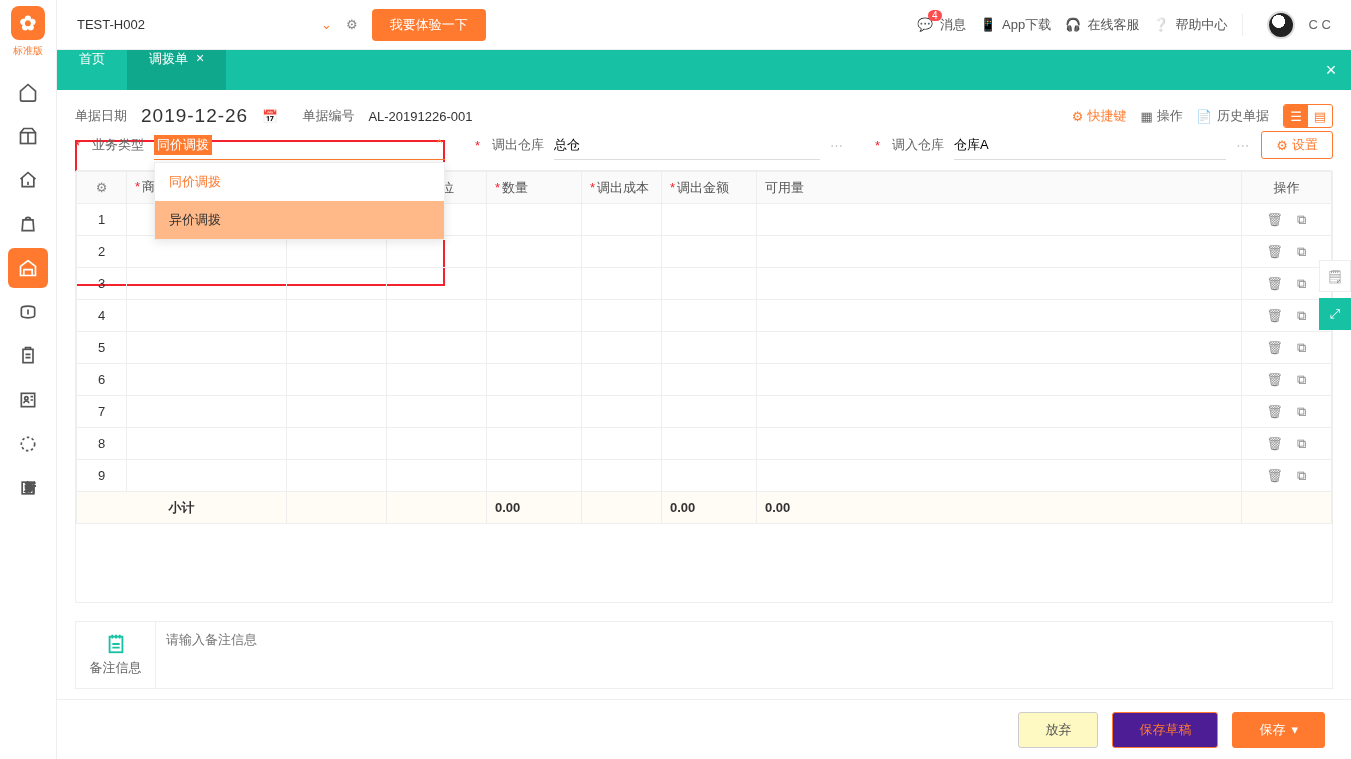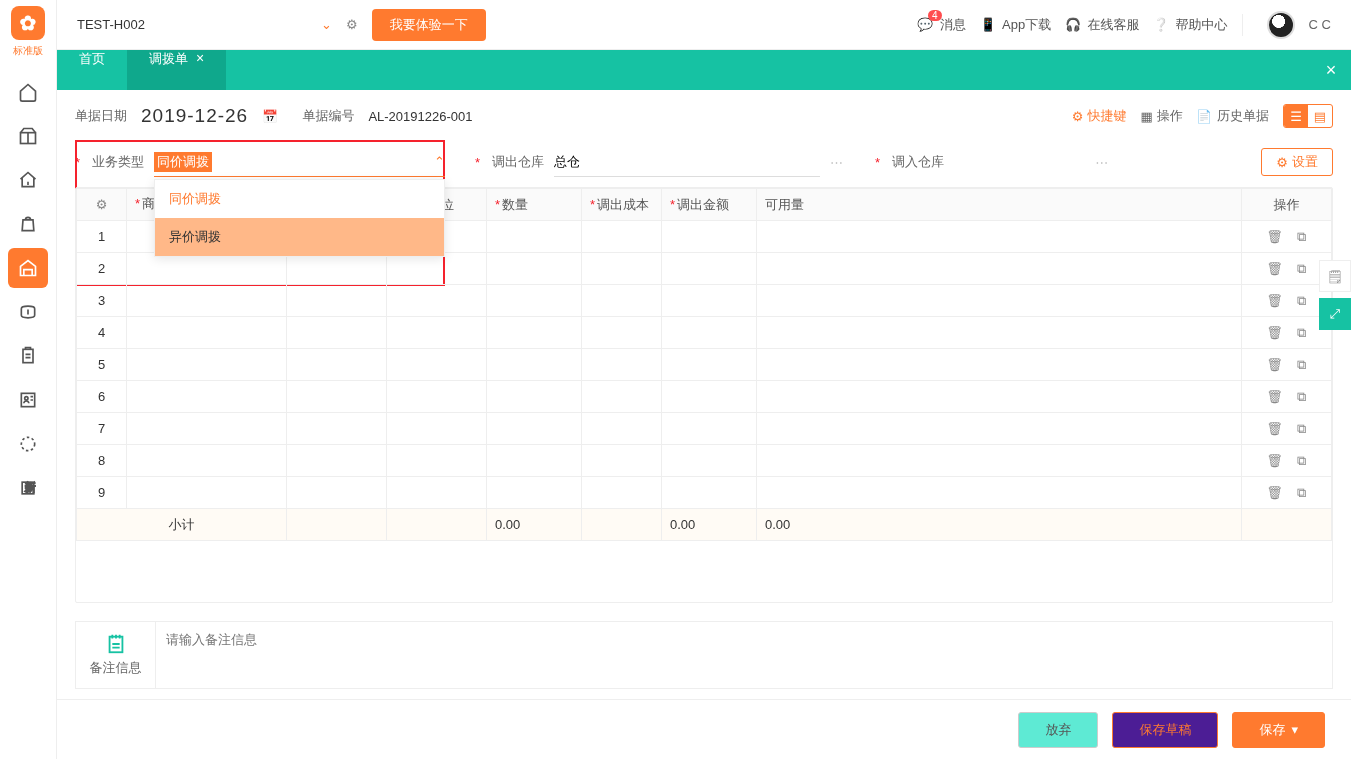--- a/index.html
+++ b/index.html
@@ -33,21 +33,21 @@
 .tabs{height:40px;background:#16c2a3;display:flex;align-items:center;position:relative}
 .tab{height:100%;display:flex;align-items:flex-start;padding:0 22px;color:#fff;cursor:pointer;gap:8px}
 .tab.sel{background:#0fa88c}
 .tab .x{font-size:14px}
 .tab-close-all{position:absolute;right:0;top:0;width:40px;height:40px;background:#16c2a3;display:flex;align-items:center;justify-content:center;color:#fff;cursor:pointer;font-size:18px}
 
 
 .content{flex:1;background:#fff;padding:14px 18px 0;display:flex;flex-direction:column;overflow:hidden;position:relative}
 
 
-.hdrline{display:flex;align-items:center;gap:14px;margin-bottom:19px}
+.hdrline{display:flex;align-items:center;gap:14px;margin-bottom:2px}
 .hdrline .lbl{color:#666}
 .hdrline .date{color:#333;font-size:19px;letter-spacing:1px}
 .hdrline .cal{color:#ff7a2f}
 .hdr-spacer{flex:1}
 .hdrlink{display:flex;align-items:center;gap:4px;color:#666;cursor:pointer}
 .hdrlink.o{color:#ff7a2f}
 .view-tog{display:flex;border:1px solid #ff7a2f;border-radius:3px;overflow:hidden}
 .view-tog div{width:24px;height:22px;display:flex;align-items:center;justify-content:center;cursor:pointer;color:#ff7a2f}
 .view-tog div.sel{background:#ff7a2f;color:#fff}
 
@@ -76,34 +76,34 @@
 .tblwrap{flex:1;overflow:auto;border:1px solid #eee;border-radius:2px;position:relative}
 table{width:100%;border-collapse:collapse;table-layout:fixed}
 th,td{border:1px solid #eee;height:32px;padding:0 8px;text-align:left;white-space:nowrap;overflow:hidden}
 th{background:#fafafa;color:#555;font-weight:normal}
 th .req{color:#f5222d}
 .col-idx{width:50px;text-align:center}
 .col-op{width:90px;text-align:center}
 .scan-tag{float:right;background:#ff7a2f;color:#fff;font-size:11px;padding:2px 6px;border-radius:3px}
 .row-icons{display:flex;justify-content:center;gap:14px;color:#888}
 .row-icons span{cursor:pointer}
-tfoot td{background:#fffbf5;font-weight:normal}
+tfoot td{background:#fffbf5;font-weight:bold}
 .geartd{text-align:center;color:#888;cursor:pointer}
 
 
 .notes{margin-top:18px;display:flex;border:1px solid #eee;height:68px}
 .notes-l{width:80px;display:flex;flex-direction:column;align-items:center;justify-content:center;border-right:1px solid #eee;color:#666;gap:4px}
 .notes-l svg{color:#16c2a3}
 .notes-r{flex:1;padding:10px}
 .notes-r input{border:none;outline:none;width:100%;color:#999}
 
 
 .footer{height:60px;display:flex;align-items:center;justify-content:flex-end;gap:14px;padding:0 26px;border-top:1px solid #eee}
 .btn{height:36px;padding:0 26px;border-radius:3px;cursor:pointer;display:flex;align-items:center;gap:6px}
-.btn-ghost{background:#5eead4;border:1px solid #ccc;color:#555}
+.btn-ghost{background:#fef9c3;border:1px solid #ccc;color:#555}
 .btn-outline{background:#4c1d95;border:1px solid #ff7a2f;color:#ff7a2f}
 .btn-primary{background:#ff7a2f;border:1px solid #ff7a2f;color:#fff}
 
 
 .rfloat{position:absolute;right:0;top:260px;display:flex;flex-direction:column;gap:6px}
 .rfloat div{width:32px;height:32px;background:#fff;border:1px solid #eee;display:flex;align-items:center;justify-content:center;color:#888;cursor:pointer}
 .rfloat div.act{background:#16c2a3;color:#fff;border-color:#16c2a3}
 </style>
 </head>
 <body>
@@ -258,20 +258,21 @@
         </div>
         <div class="field">
           <span class="req">*</span>
           <span class="flabel">调出仓库</span>
           <input class="finput" value="总仓" style="">
           <span class="dots">⋯</span>
         </div>
         <div class="field" style="flex:1">
           <span class="req">*</span>
           <span class="flabel">调入仓库</span>
+          <input class="finput" value="仓库A" style="">
           <span class="dots">⋯</span>
           <button class="set-btn">
               <span>⚙</span>
               <span>设置</span>
             </button>
         </div>
       </div>
 
 
       <div class="tblwrap">

